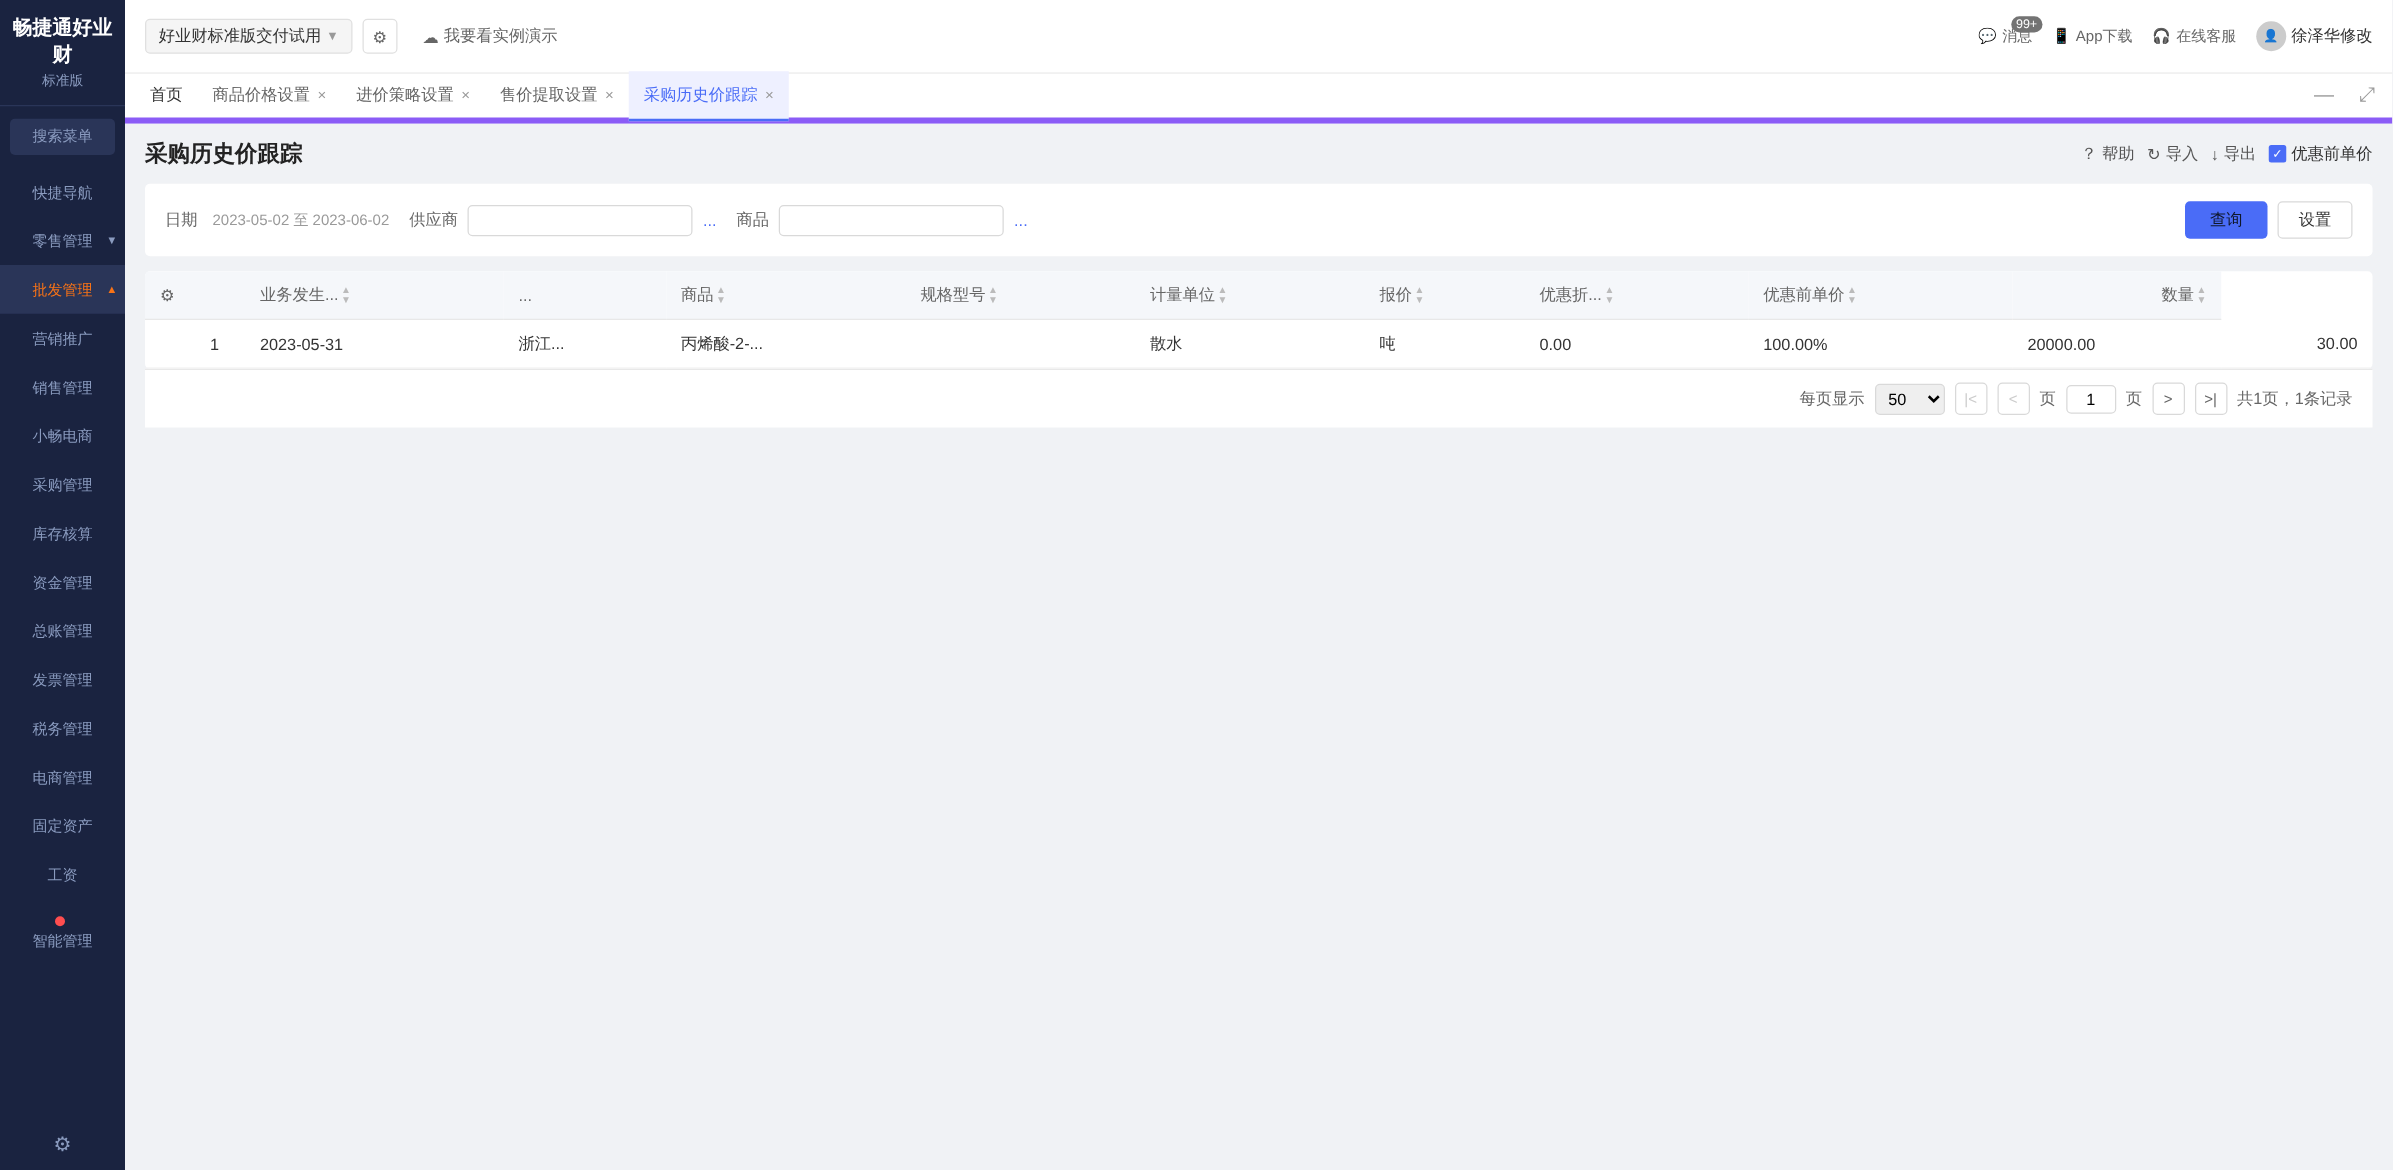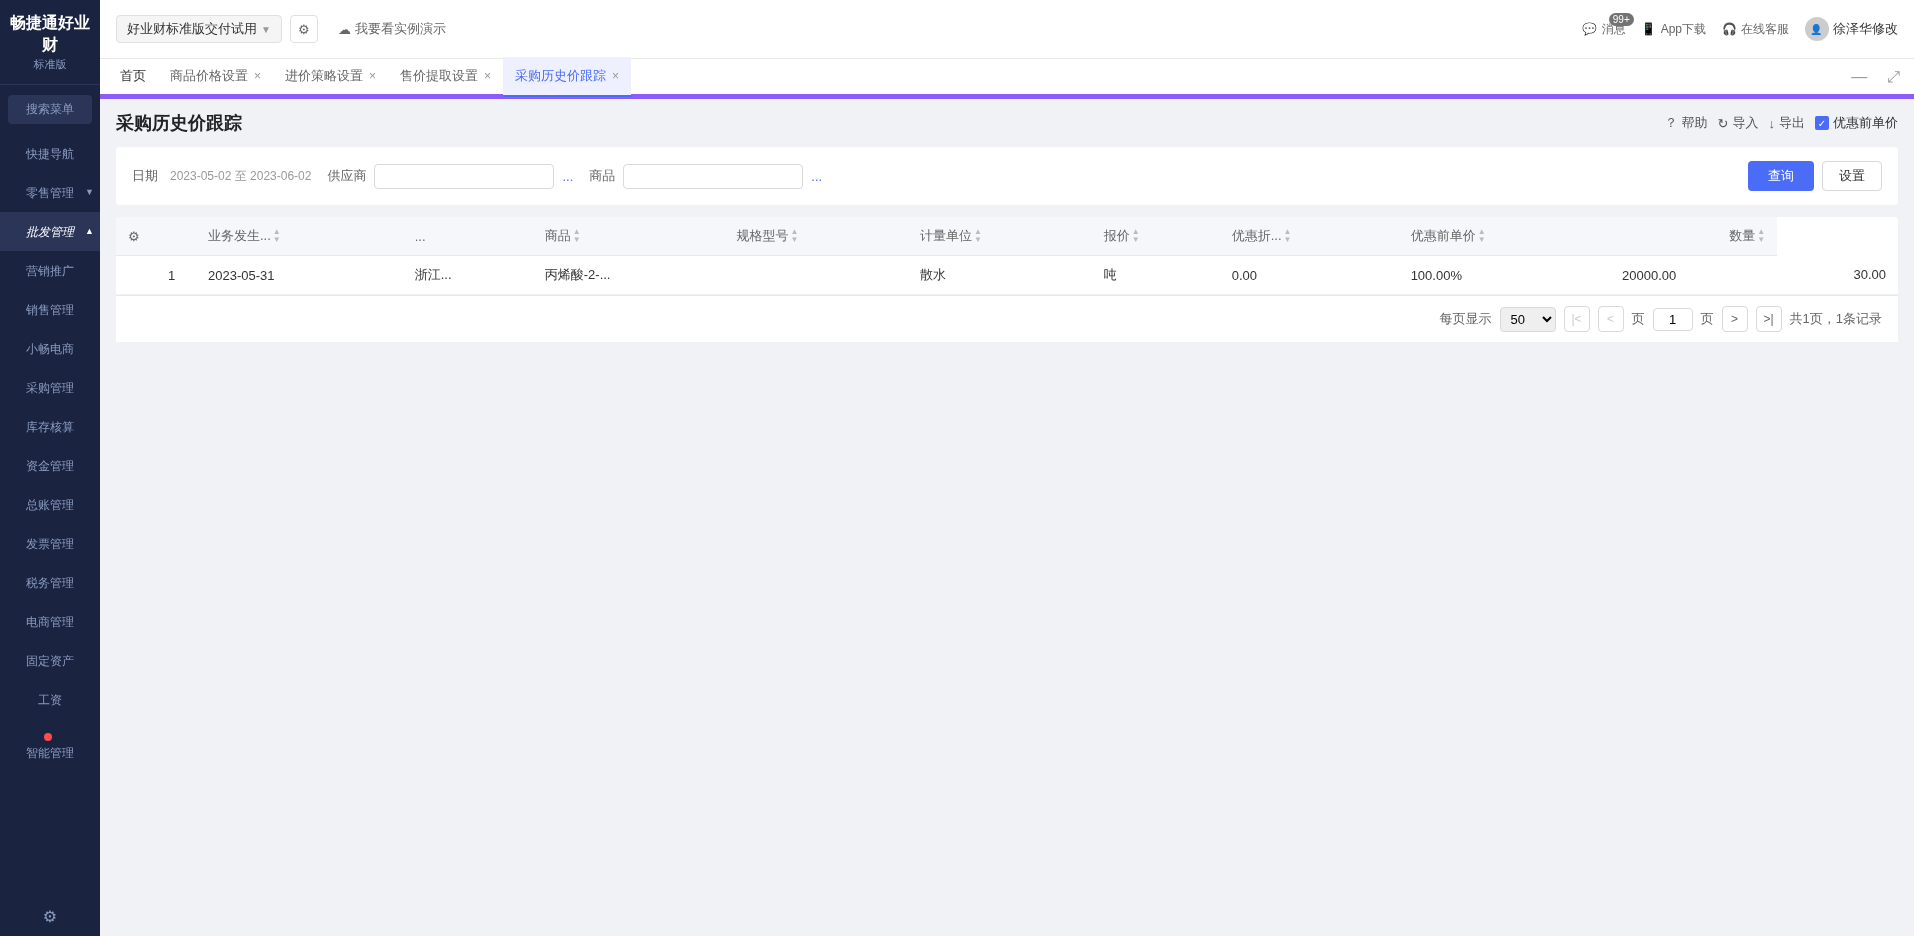--- a/index.html
+++ b/index.html
@@ -6,21 +6,21 @@
     body { font-family: 'Microsoft YaHei', Arial, sans-serif; font-size: 13px; background: #f0f2f5; color: #333; display: flex; height: 936px; overflow: hidden; }
 
     
     .sidebar { width: 100px; background: #1a2340; display: flex; flex-direction: column; height: 100%; flex-shrink: 0; }
     .sidebar-logo { padding: 12px 8px; border-bottom: 1px solid #2a3558; text-align: center; }
     .sidebar-logo .logo-text { color: #fff; font-size: 16px; line-height: 1.4; font-weight: bold; }
     .sidebar-logo .logo-sub { color: #8a9bbf; font-size: 11px; }
     .sidebar-search { padding: 10px 8px; }
     .sidebar-search-btn { width: 100%; background: #2a3558; border: none; color: #8a9bbf; padding: 6px; border-radius: 4px; cursor: pointer; font-size: 12px; text-align: center; }
     .sidebar-nav-item { padding: 10px 8px; text-align: center; color: #8a9bbf; font-size: 12px; cursor: pointer; position: relative; }
-    .sidebar-nav-item.active { background: #2a3558; color: #ffffff; font-style: italic; }
+    .sidebar-nav-item.active { background: #2a3558; color: #f97316; }
     .sidebar-nav-item .nav-label { display: block; margin-top: 2px; }
     .sidebar-nav-item.has-arrow::after { content: '▲'; font-size: 9px; position: absolute; right: 6px; top: 50%; transform: translateY(-50%); }
     .sidebar-nav-item.has-arrow-down::after { content: '▼'; font-size: 9px; position: absolute; right: 6px; top: 50%; transform: translateY(-50%); }
     .sidebar-dot { width: 8px; height: 8px; background: #ff4d4f; border-radius: 50%; display: inline-block; margin-right: 4px; vertical-align: middle; }
     .sidebar-bottom { margin-top: auto; padding: 10px 8px; text-align: center; }
     .sidebar-gear { color: #8a9bbf; font-size: 16px; cursor: pointer; }
 
     
     .main { flex: 1; display: flex; flex-direction: column; overflow: hidden; }
 
@@ -60,21 +60,21 @@
     .filter-bar { background: #fff; border-radius: 4px; padding: 14px 16px; margin-bottom: 12px; display: flex; align-items: center; gap: 16px; flex-wrap: wrap; }
     .filter-item { display: flex; align-items: center; gap: 8px; }
     .filter-label { color: #666; font-size: 13px; white-space: nowrap; }
     .filter-date-group { display: flex; align-items: center; gap: 0; }
     .date-btn { padding: 4px 10px; font-size: 12px; color: #555; cursor: pointer; border: none; background: none; }
     .date-btn.active { background: #4a6cf7; color: #fff; border-radius: 12px; padding: 3px 10px; }
     .date-range { font-size: 12px; color: #999; margin-left: 4px; }
     .filter-input { border: 1px solid #d9d9d9; border-radius: 4px; padding: 4px 8px; font-size: 13px; width: 180px; outline: none; }
     .filter-more { color: #4a6cf7; font-size: 13px; cursor: pointer; }
     .filter-actions { margin-left: auto; display: flex; gap: 8px; }
-    .btn-primary { background: #4a6cf7; color: #ffffff; border: none; border-radius: 4px; padding: 6px 20px; font-size: 13px; cursor: pointer; }
+    .btn-primary { background: #4a6cf7; color: #0f172a; border: none; border-radius: 4px; padding: 6px 20px; font-size: 13px; cursor: pointer; }
     .btn-default { background: #fff; color: #333; border: 1px solid #d9d9d9; border-radius: 4px; padding: 5px 16px; font-size: 13px; cursor: pointer; }
 
     
     .table-wrapper { background: #fff; border-radius: 4px; overflow: auto; flex: 1; }
     table { width: 100%; border-collapse: collapse; font-size: 13px; }
     thead tr { background: #f5f7fa; }
     th { padding: 10px 12px; text-align: left; color: #666; font-weight: 500; border-bottom: 1px solid #e8e8e8; white-space: nowrap; }
     td { padding: 10px 12px; border-bottom: 1px solid #f0f0f0; color: #333; white-space: nowrap; }
     .th-sort { display: inline-flex; align-items: center; gap: 2px; cursor: pointer; }
     .sort-arrows { display: flex; flex-direction: column; font-size: 8px; line-height: 1; color: #bbb; }

